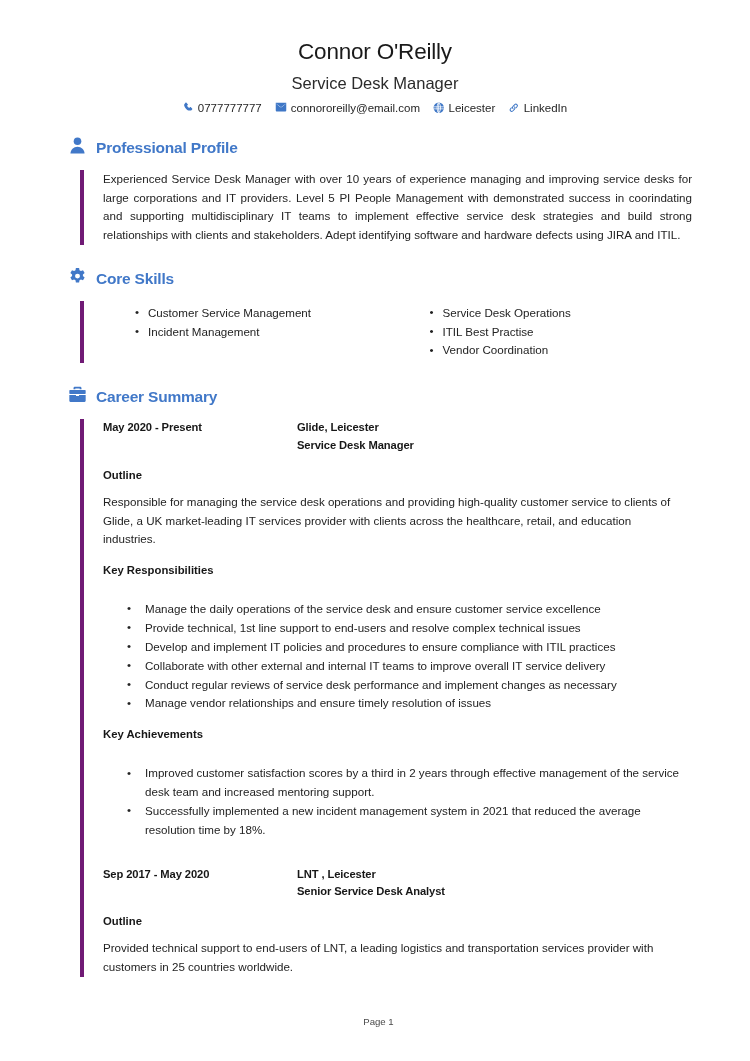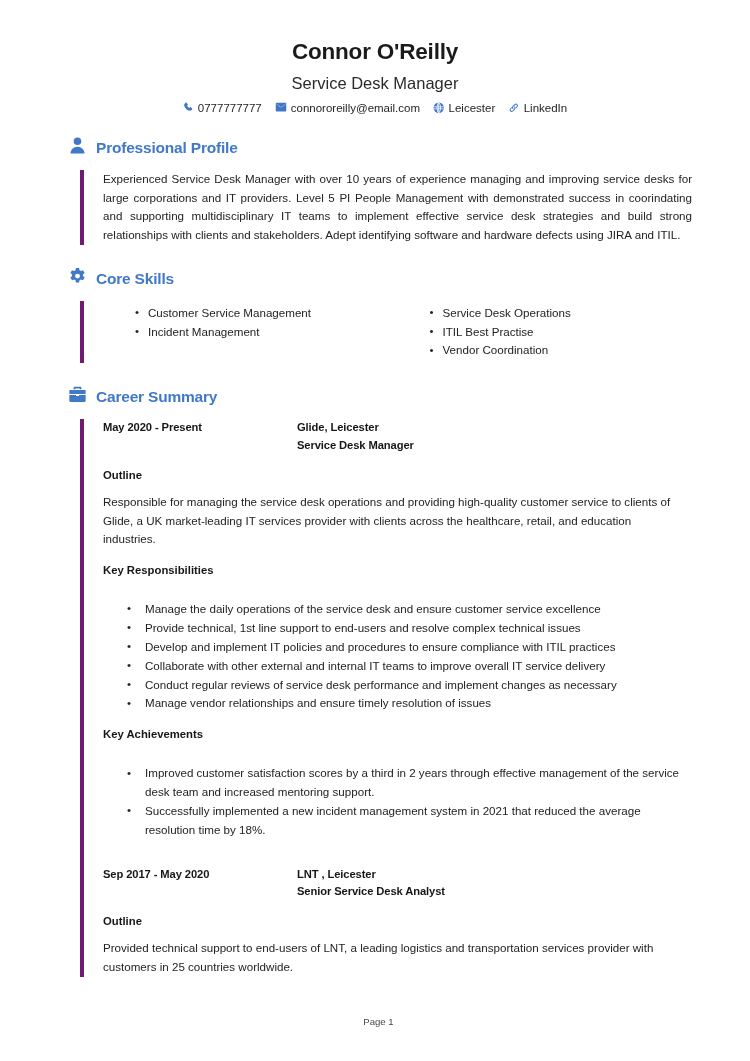--- a/index.html
+++ b/index.html
@@ -23,21 +23,21 @@
     overflow: hidden;
   }
 
   
   .header {
     padding-top: 38px;
     text-align: center;
   }
   .cand-name {
     font-size: 22.5px;
-    font-weight: bold;
+    font-weight: normal;
     letter-spacing: -0.2px;
     color: #1a1a1a;
     line-height: 1.2;
   }
   .cand-title {
     margin-top: 9px;
     font-size: 16.5px;
     font-weight: normal;
     color: #2b2b2b;
     line-height: 1.2;

